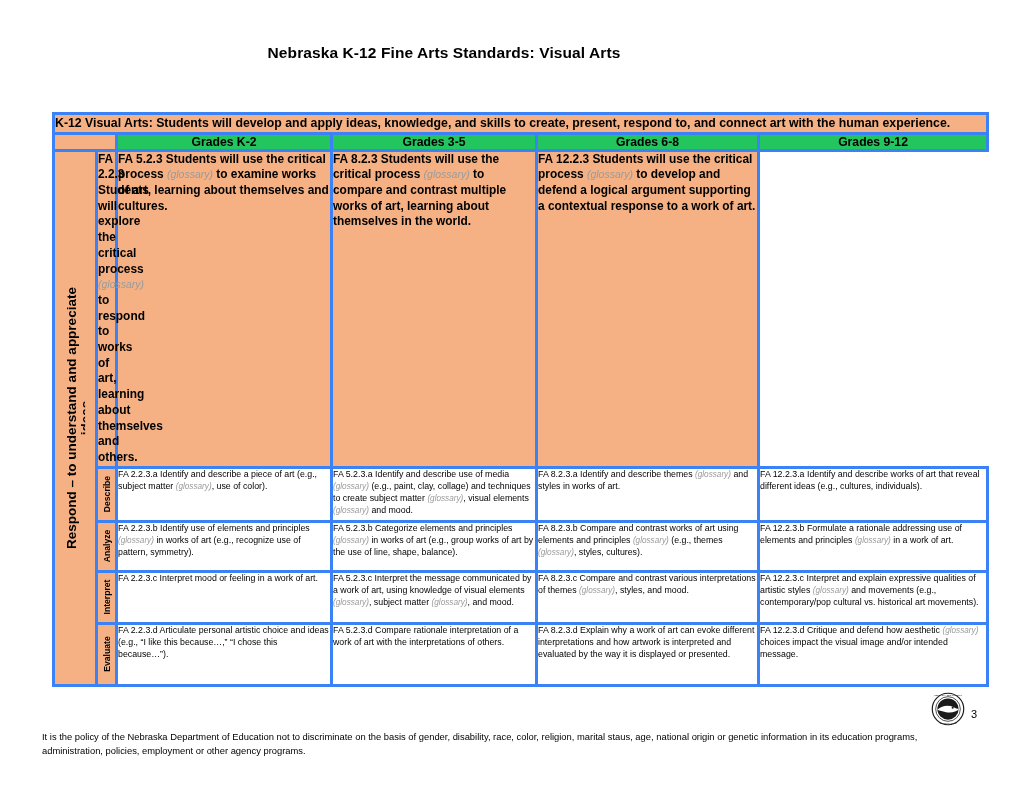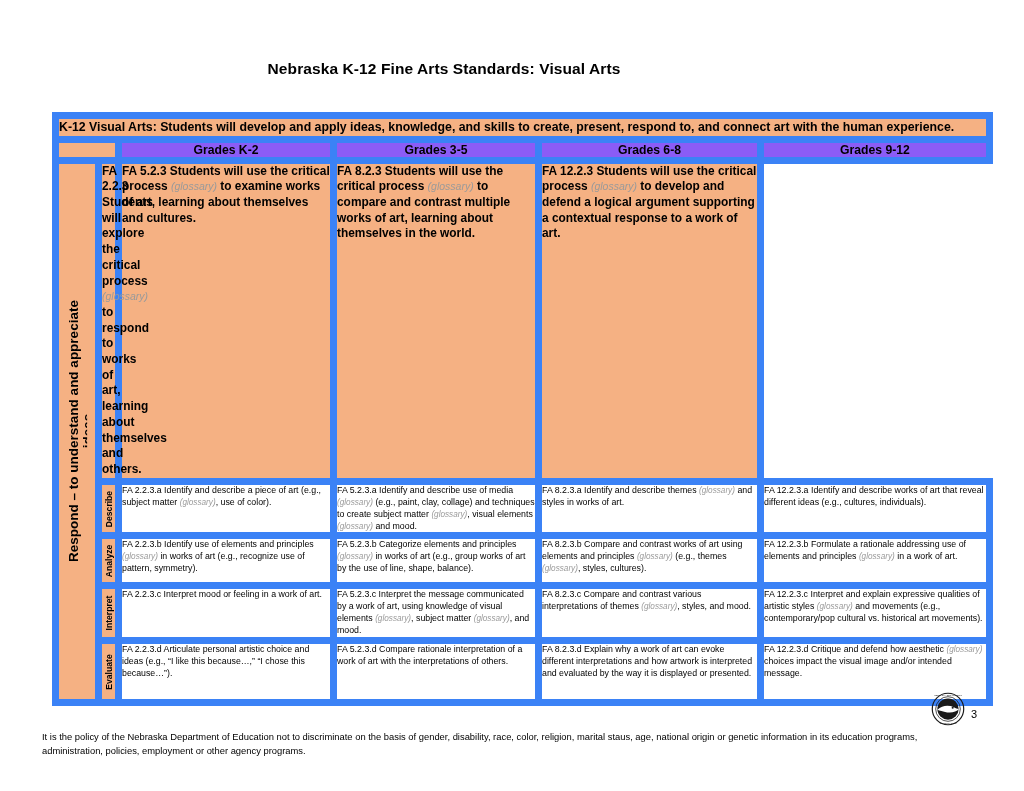--- a/index.html
+++ b/index.html
@@ -10,21 +10,21 @@
     background: #ffffff;
     font-family: "Liberation Sans", sans-serif;
     color: #000000;
     position: relative;
     overflow: hidden;
   }
 
   
   .title-block {
     position: absolute;
-    top: 60px; left: 0; width: 888px;
+    top: 44px; left: 0; width: 888px;
     text-align: center;
   }
   .doc-title {
     font-size: 15.5px;
     font-weight: bold;
     letter-spacing: 0.1px;
     margin: 0 0 4px 0;
     line-height: 1.2;
   }
   .doc-subtitle {
@@ -37,38 +37,38 @@
   
   .std-table {
     position: absolute;
     left: 52px;
     top: 112px;
     width: 934px;
     border-collapse: collapse;
     table-layout: fixed;
   }
   .std-table td {
-    border: 7px solid #3b82f6;
+    border: 3px solid #3b82f6;
     vertical-align: top;
     padding: 0;
   }
 
   
   .banner {
     background: #f5b183;
     font-size: 12.3px;
     font-weight: bold;
     line-height: 1.35;
     padding: 9px 10px 10px 10px;
     vertical-align: top;
   }
 
   
   .grade-head {
-    background: #8b5cf6;
+    background: #22c55e;
     text-align: center;
     font-size: 12.2px;
     font-weight: bold;
     padding: 6px 4px 6px 4px;
     vertical-align: middle;
   }
   .corner-cell { background: #f5b183; }
 
   
   .strand-cell {

